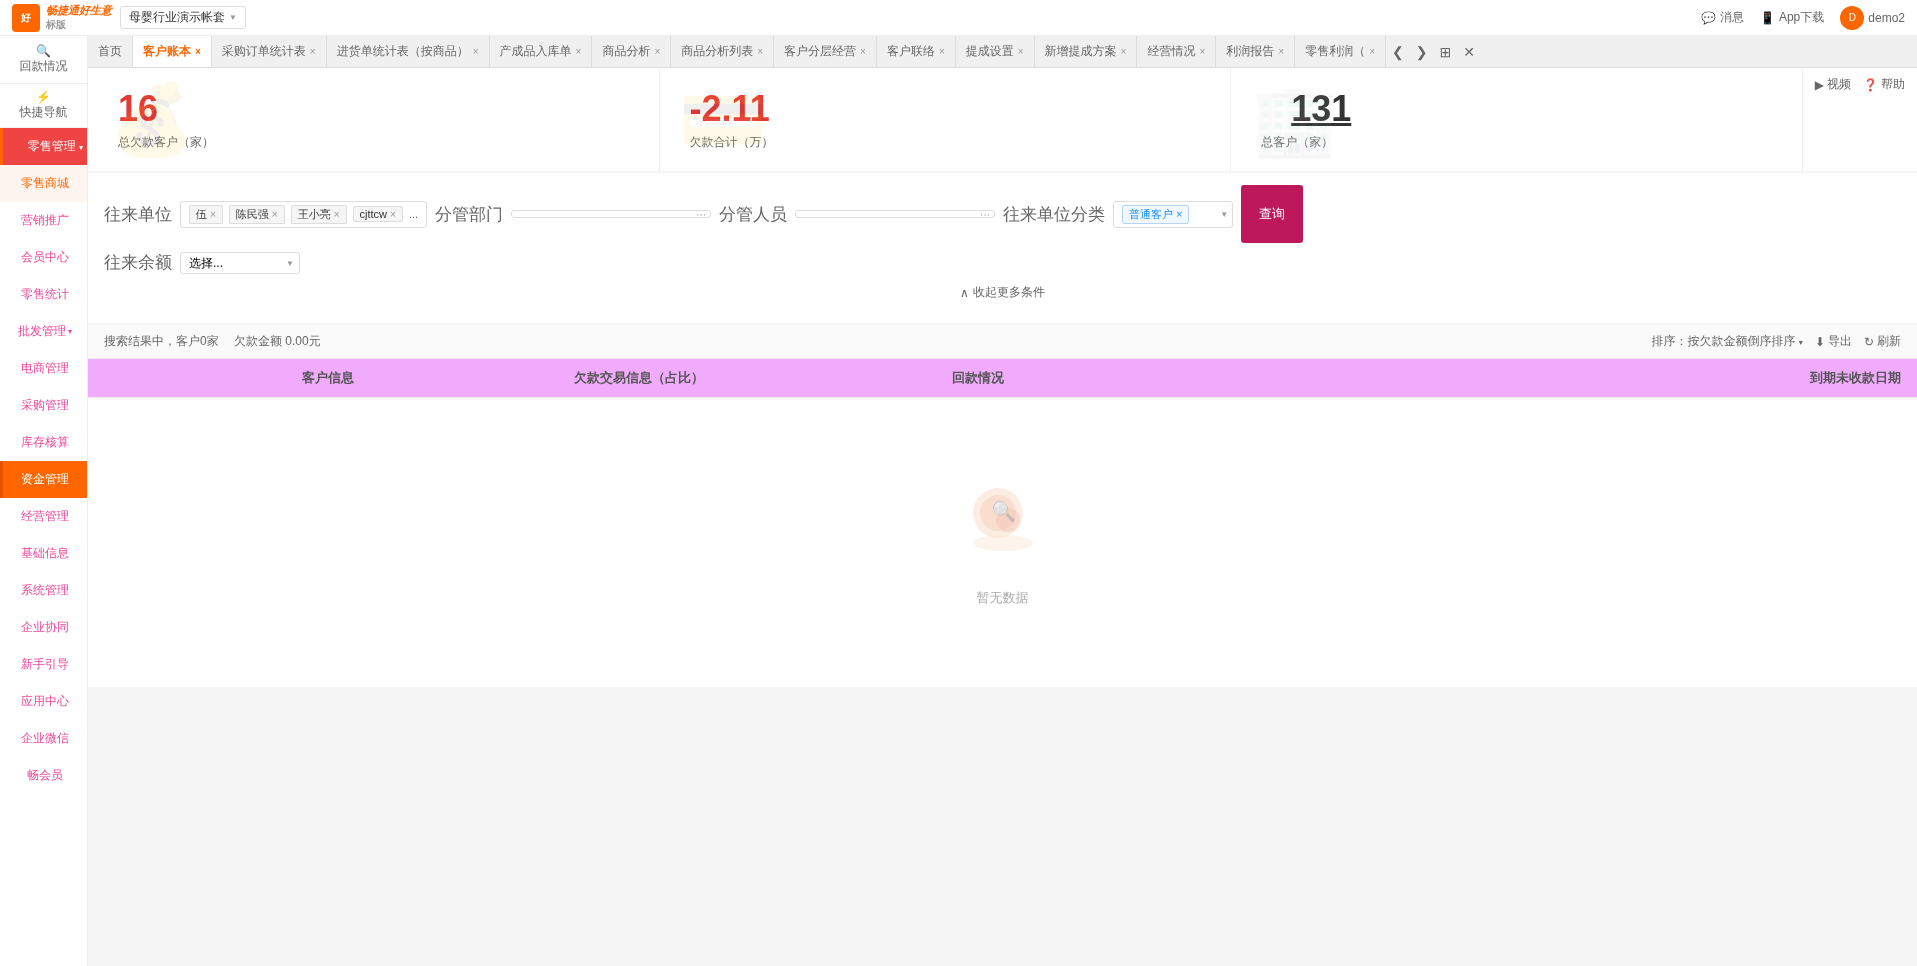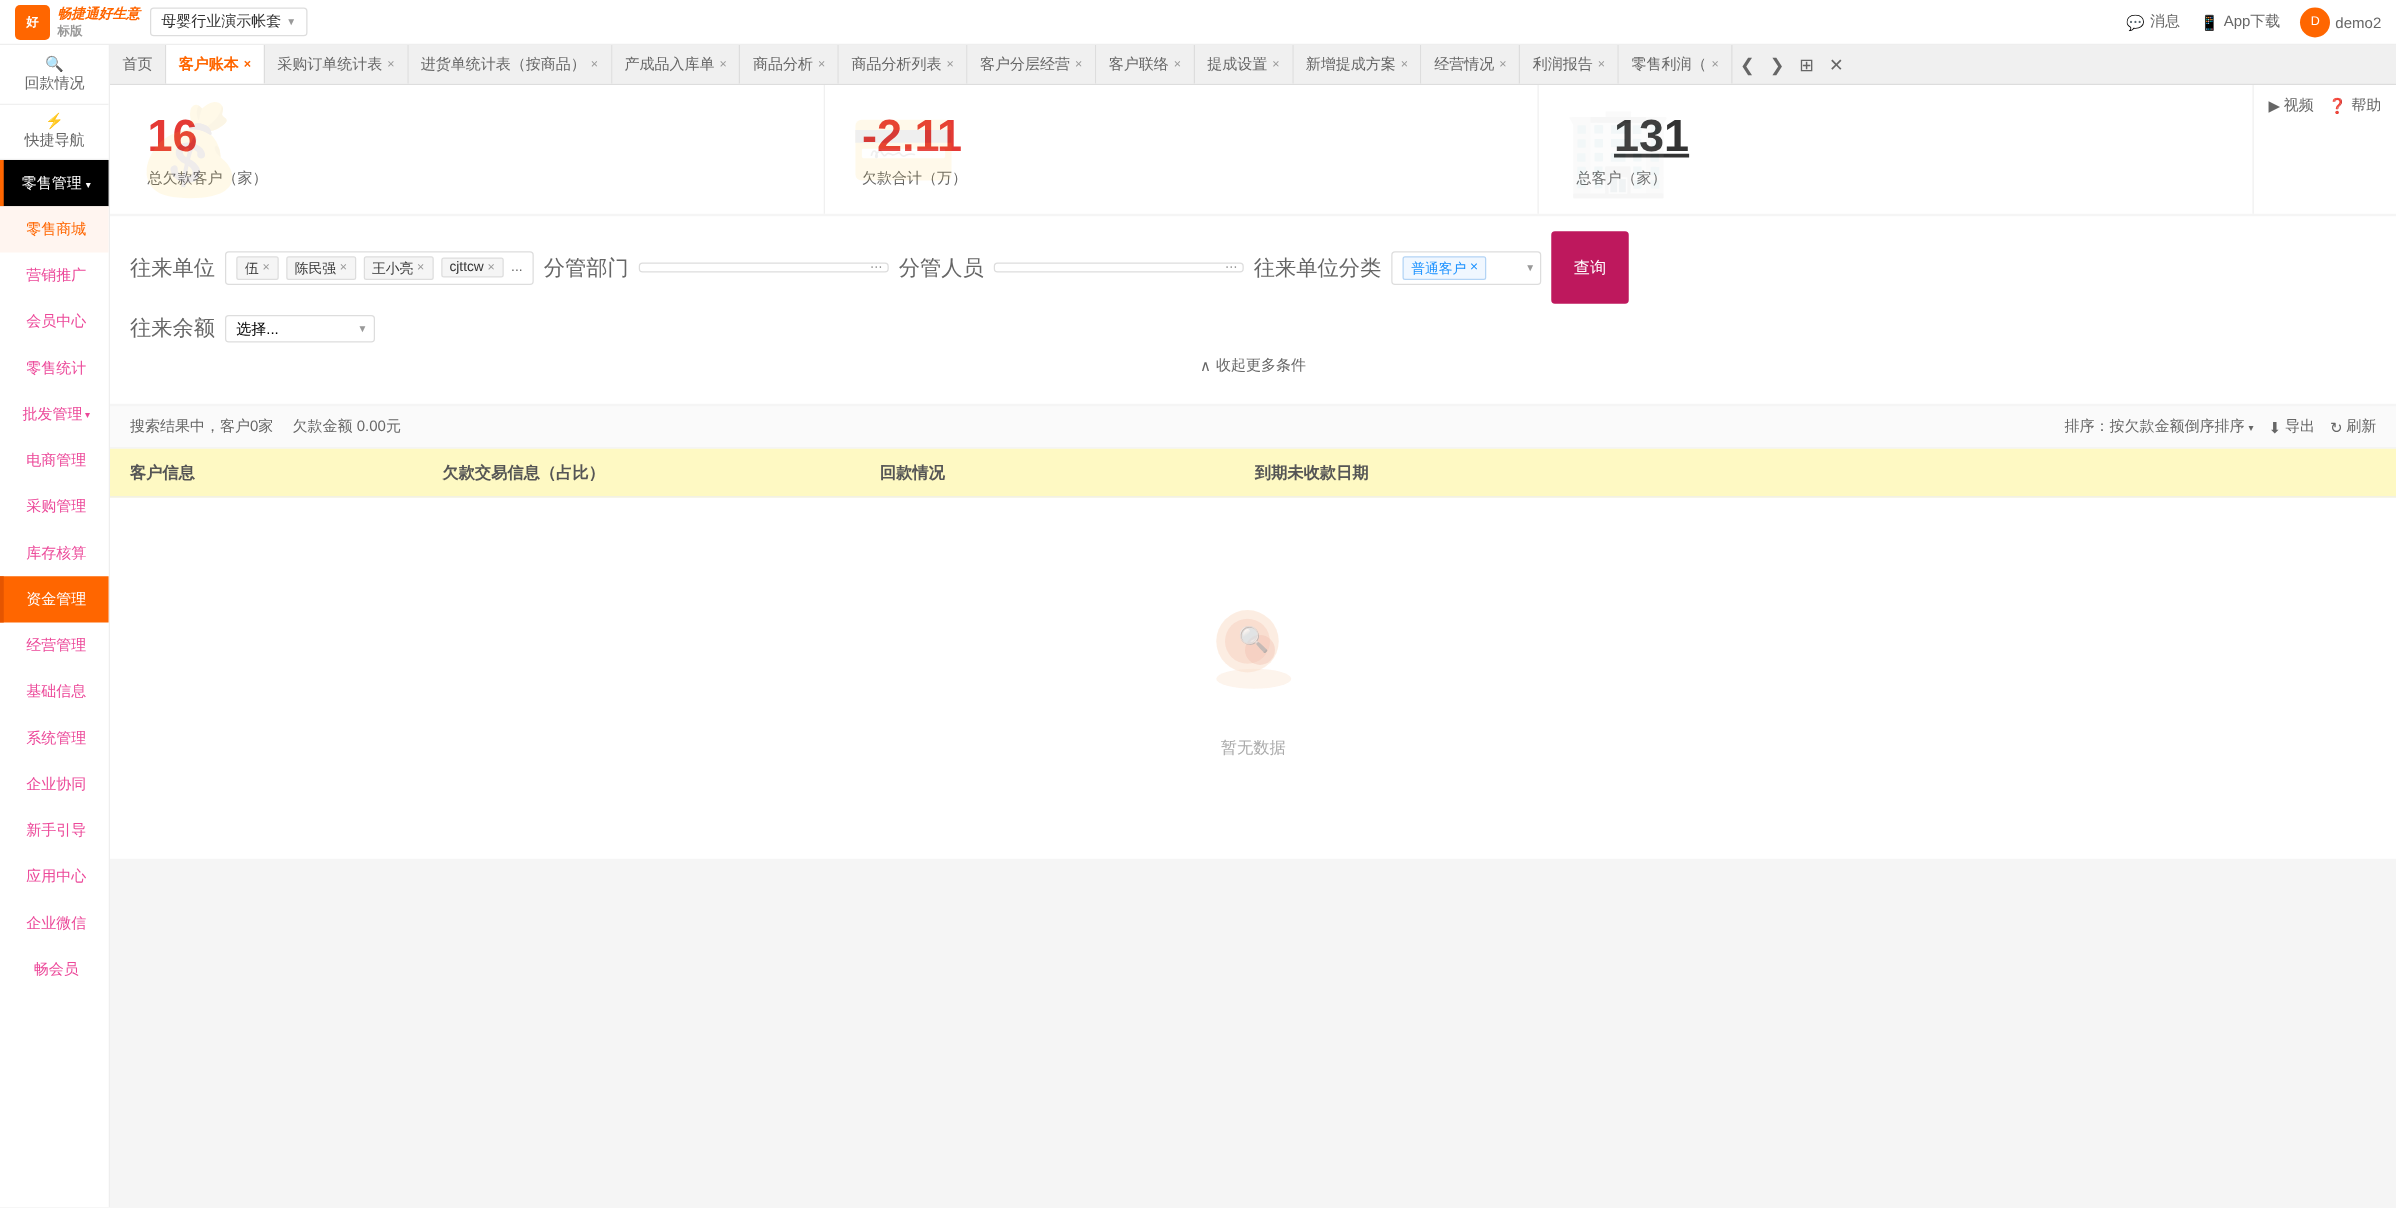--- a/index.html
+++ b/index.html
@@ -16,21 +16,21 @@
     .avatar { width: 24px; height: 24px; border-radius: 50%; background: #ff6600; display: flex; align-items: center; justify-content: center; color: #fff; font-size: 10px; }
 
     
     .main-layout { display: flex; flex: 1; overflow: hidden; }
 
     
     .sidebar { width: 88px; background: #fff; border-right: 1px solid #eee; display: flex; flex-direction: column; overflow-y: auto; flex-shrink: 0; }
     .sidebar-search { padding: 8px; border-bottom: 1px solid #f0f0f0; text-align: center; font-size: 12px; color: #666; cursor: pointer; }
     .sidebar-nav { padding: 6px 0; border-bottom: 1px solid #f0f0f0; text-align: center; font-size: 12px; color: #666; cursor: pointer; }
     .sidebar-item { padding: 10px 4px; text-align: center; font-size: 12px; color: #ec4899; cursor: pointer; border-left: 3px solid transparent; }
-    .sidebar-item.active { background: #000000; color: #fff; border-left-color: #ff6600; }
+    .sidebar-item.active { background: #ef4444; color: #fff; border-left-color: #ff6600; text-align: right; }
     .sidebar-item.sub-active { color: #ff6600; background: #fff5f0; }
     .sidebar-item.has-arrow { display: flex; align-items: center; justify-content: center; gap: 2px; }
 
     
     .content-area { flex: 1; display: flex; flex-direction: column; overflow: hidden; }
 
     
     .tab-bar { background: #f0f0f0; display: flex; align-items: center; height: 32px; border-bottom: 1px solid #ddd; overflow: hidden; flex-shrink: 0; }
     .tab-item { display: flex; align-items: center; gap: 4px; padding: 0 10px; height: 100%; font-size: 12px; cursor: pointer; border-right: 1px solid #ddd; white-space: nowrap; background: #f0f0f0; color: #666; }
     .tab-item.active { background: #fff; color: #ff6600; font-weight: bold; }
@@ -65,21 +65,21 @@
     .query-btn { background: #be185d; color: #fff; border: none; border-radius: 3px; padding: 20px 18px; font-size: 13px; cursor: pointer; }
 
     
     .search-result-bar { background: #fafafa; padding: 8px 16px; border-bottom: 1px solid #eee; display: flex; justify-content: space-between; align-items: center; font-size: 12px; color: #666; }
     .result-actions { display: flex; gap: 12px; align-items: center; }
     .action-link { display: flex; align-items: center; gap: 3px; cursor: pointer; color: #666; }
     .sort-label { color: #666; }
 
     
     .table-wrap { background: #fff; }
-    .table-header { display: grid; grid-template-columns: 250px 350px 300px 1fr; padding: 10px 16px; background: #fef9c3; border-bottom: 1px solid #eee; font-size: 13px; font-weight: bold; color: #555; }
+    .table-header { display: grid; grid-template-columns: 250px 350px 300px 1fr; padding: 10px 16px; background: #f0abfc; border-bottom: 1px solid #eee; font-size: 13px; font-weight: bold; color: #555; text-align: right; }
     .empty-state { display: flex; flex-direction: column; align-items: center; justify-content: center; padding: 80px 0; color: #aaa; font-size: 13px; }
     .empty-icon { font-size: 80px; margin-bottom: 12px; opacity: 0.5; }
 
     
     .filter-unit-wrap { display: flex; align-items: center; gap: 6px; border: 1px solid #ddd; border-radius: 3px; padding: 3px 8px; background: #fff; min-width: 200px; flex-wrap: wrap; }
     .cat-tag { background: #f0f7ff; border: 1px solid #b3d4f5; border-radius: 2px; padding: 1px 6px; font-size: 11px; display: flex; align-items: center; gap: 3px; color: #1890ff; }
     .cat-tag .x { color: #1890ff; cursor: pointer; }
   </style>
 </head>
 <body>

